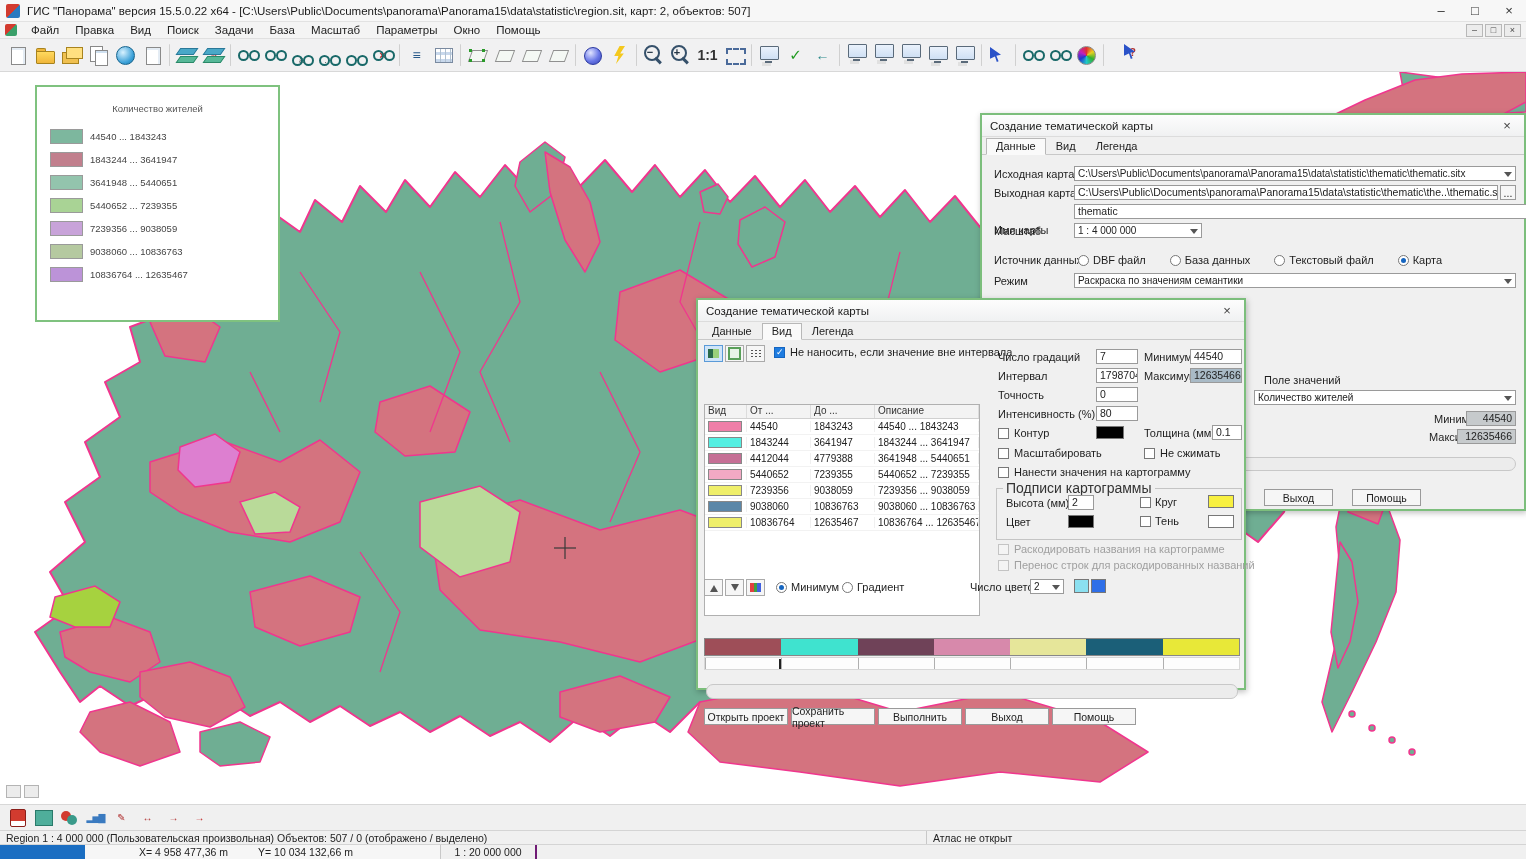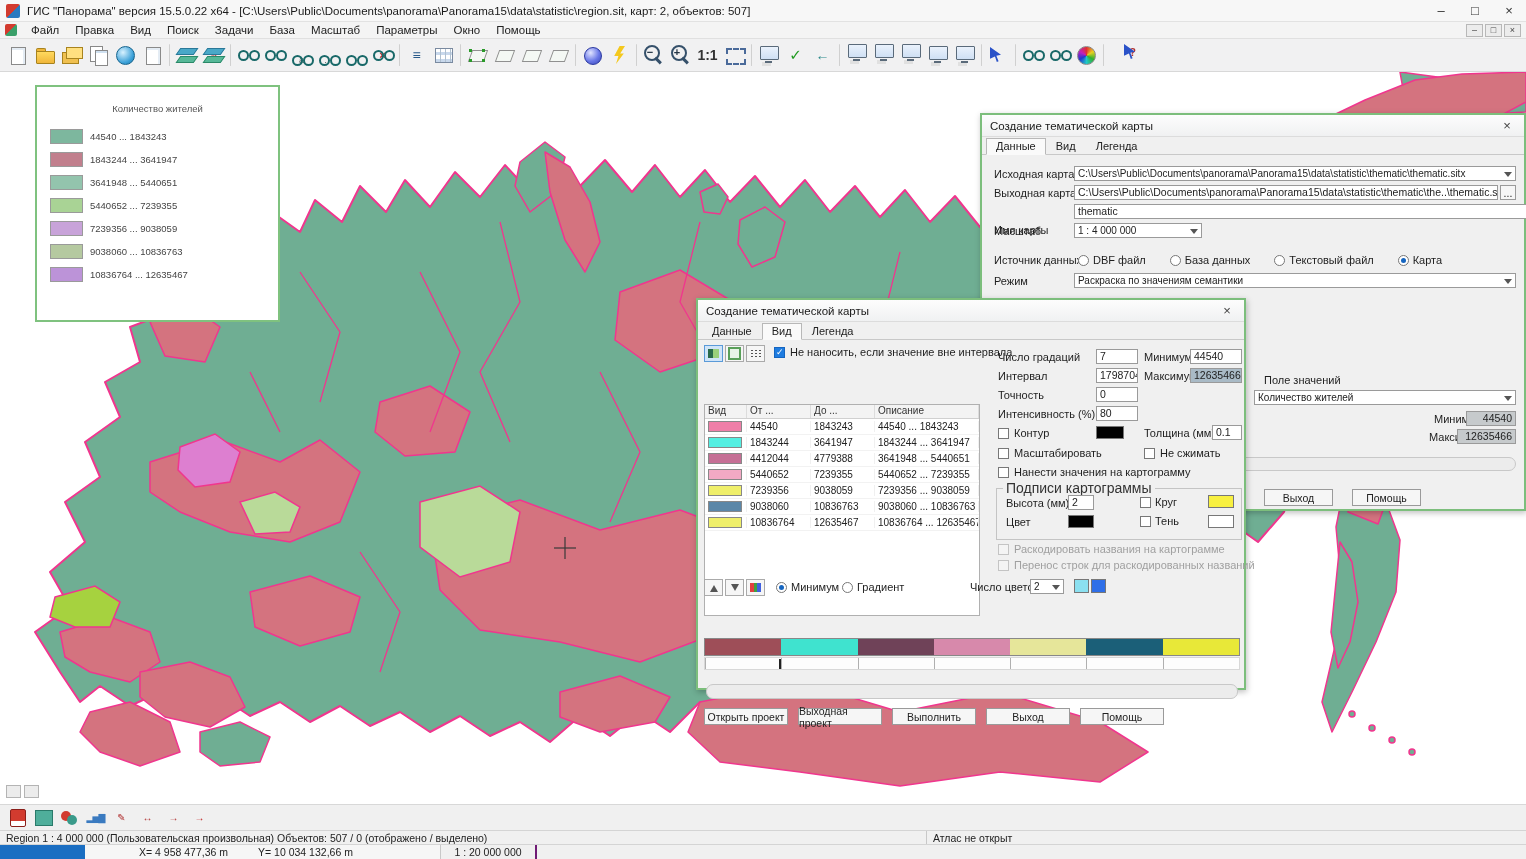--- a/index.html
+++ b/index.html
@@ -128,21 +128,21 @@
   .vrow{display:flex;height:16px;align-items:center;border-bottom:1px solid #f2f2f2}
   .vc{font-size:10px;color:#222;padding:0 3px;border-right:1px solid #f0f0f0;overflow:hidden;white-space:nowrap}
   .c0{width:42px;flex:0 0 auto}.c1{width:64px;flex:0 0 auto}.c2{width:64px;flex:0 0 auto}.c3{flex:1}
   .swatch{display:inline-block;width:34px;height:11px;border:1px solid #888;vertical-align:middle}
   .grad-bar{position:absolute;left:6px;top:298px;width:536px;height:18px;display:flex;border:1px solid #888}
   .grad-seg{flex:1}
   .grad-slider{position:absolute;left:6px;top:317px;width:536px;height:13px;background:#fdfdfd;border:1px solid #d8d8d8;
     background-image:repeating-linear-gradient(90deg,#b0b0b0 0 1px,transparent 1px 14.285%)}
   .grad-caret{position:absolute;left:74px;top:1px;width:2px;height:10px;background:#222}
   .prog{position:absolute;background:#ececec;border:1px solid #c8c8c8;border-radius:7px}
-  .btnrow{position:absolute;left:6px;top:368px;width:536px;display:flex;gap:10px}
+  .btnrow{position:absolute;left:6px;top:368px;width:536px;display:flex;gap:3px}
   .btnrow .btn{width:84px;flex:0 0 auto}
   fieldset.grp{position:absolute;border:1px solid #c4c4c4;background:transparent}
   fieldset.grp legend{font-size:14px;color:#333;padding:0 3px;margin-left:6px}
 
   
   #dlg-data{left:980px;top:113px;width:546px;height:398px;z-index:3}
 
   
   #bottombar{position:absolute;left:0;top:804px;width:100%;height:26px;background:#f0f0f0;border-top:1px solid #d8d8d8;display:flex;align-items:center;padding-left:6px;gap:3px}
   .bti{position:relative;width:23px;height:22px;display:flex;align-items:center;justify-content:center;border-radius:3px;font-size:10px;flex:0 0 auto}
@@ -575,21 +575,21 @@
           <span class="grad-seg" style="background: rgb(232, 232, 56);"></span>
         </div>
       <div class="grad-slider">
         <span class="grad-caret"></span>
       </div>
       <div class="prog" style="left:8px;top:344px;width:532px;height:15px"></div>
 
       <div class="btnrow">
 
       <span class="btn">Открыть проект</span>
-          <span class="btn">Выходная проект</span>
+          <span class="btn">Сохранить проект</span>
           <span class="btn">Выполнить</span>
           <span class="btn">Выход</span>
           <span class="btn">Помощь</span>
         </div>
     </div>
   </div>
 
   <div id="bottombar">
 
   <span class="bti b-db"></span>

